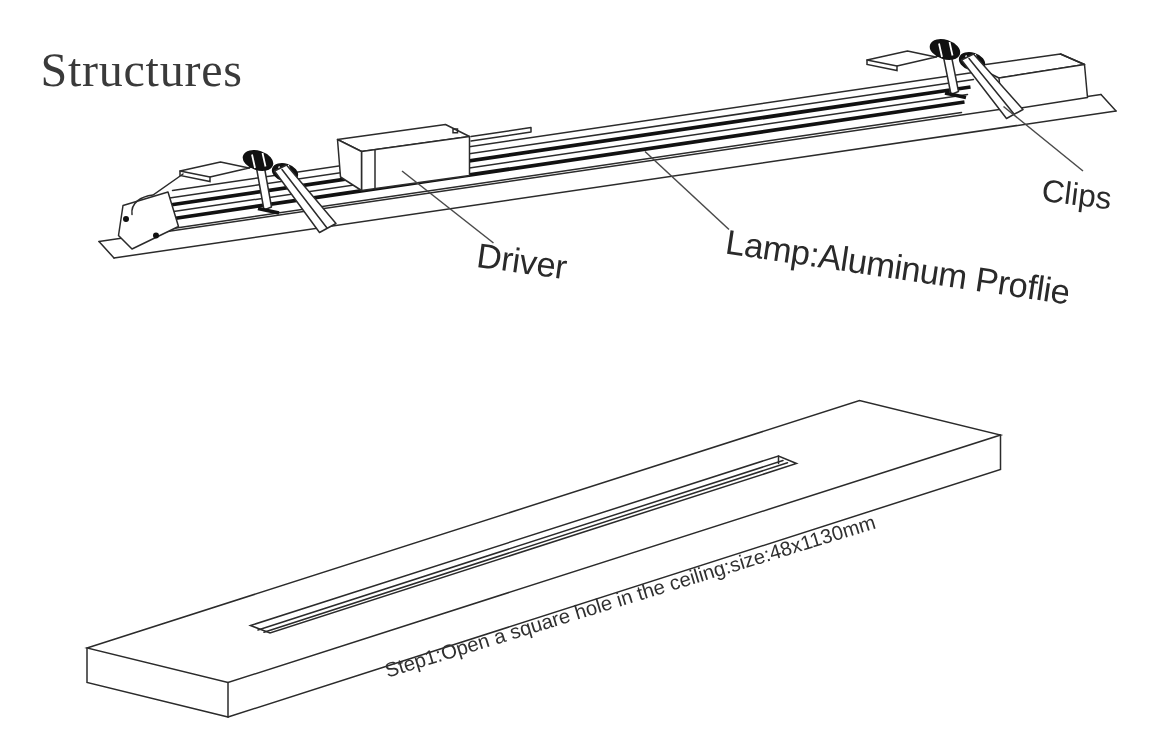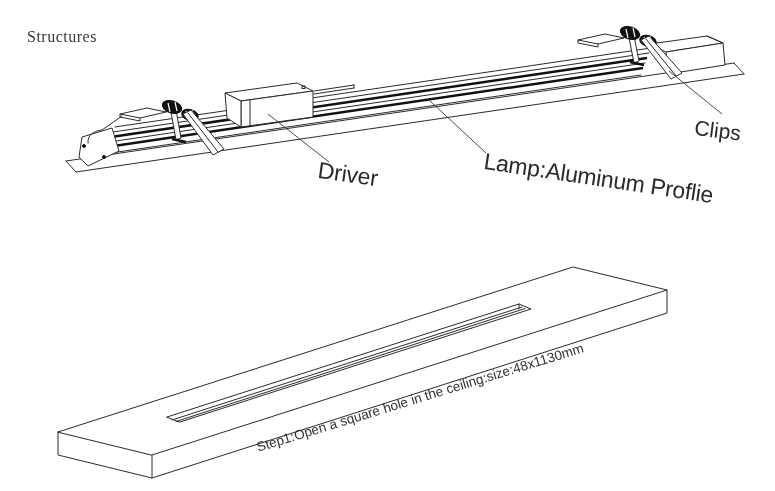--- a/index.html
+++ b/index.html
@@ -1,20 +1,20 @@
 <!DOCTYPE html>
 <html><head>
 <meta charset="utf-8">
 <style>
   html,body{margin:0;padding:0;background:#ffffff;}
   #stage{position:relative;width:775px;height:491px;background:#ffffff;overflow:hidden;
          font-family:"Liberation Sans",sans-serif;color:#1f1f1f;}
   svg{position:absolute;left:0;top:0;}
   .lbl{position:absolute;white-space:nowrap;color:#2a2a2a;}
-  #title-label{left:27px;top:28px;font-family:"Liberation Serif",serif;font-size:16px;
+  #title-label{left:27px;top:28px;font-family:"Liberation Serif",serif;font-size:32px;
                letter-spacing:0.5px;color:#3a3a3a;}
   #driver-label{left:320px;top:157px;font-size:23px;transform:rotate(8deg);
                 transform-origin:0 0;letter-spacing:-0.2px;}
   #lamp-label{left:486px;top:148px;font-size:23px;transform:rotate(8.5deg);
               transform-origin:0 0;letter-spacing:-0.3px;}
   #clips-label{left:696px;top:116px;font-size:21px;transform:rotate(7deg);
                transform-origin:0 0;}
   #step1-label{left:257px;top:440px;font-size:13.5px;transform:rotate(-17deg);
                transform-origin:0 50%;color:#303030;}
   .ln{stroke:#2b2b2b;stroke-width:1;fill:none;stroke-linecap:round;}

